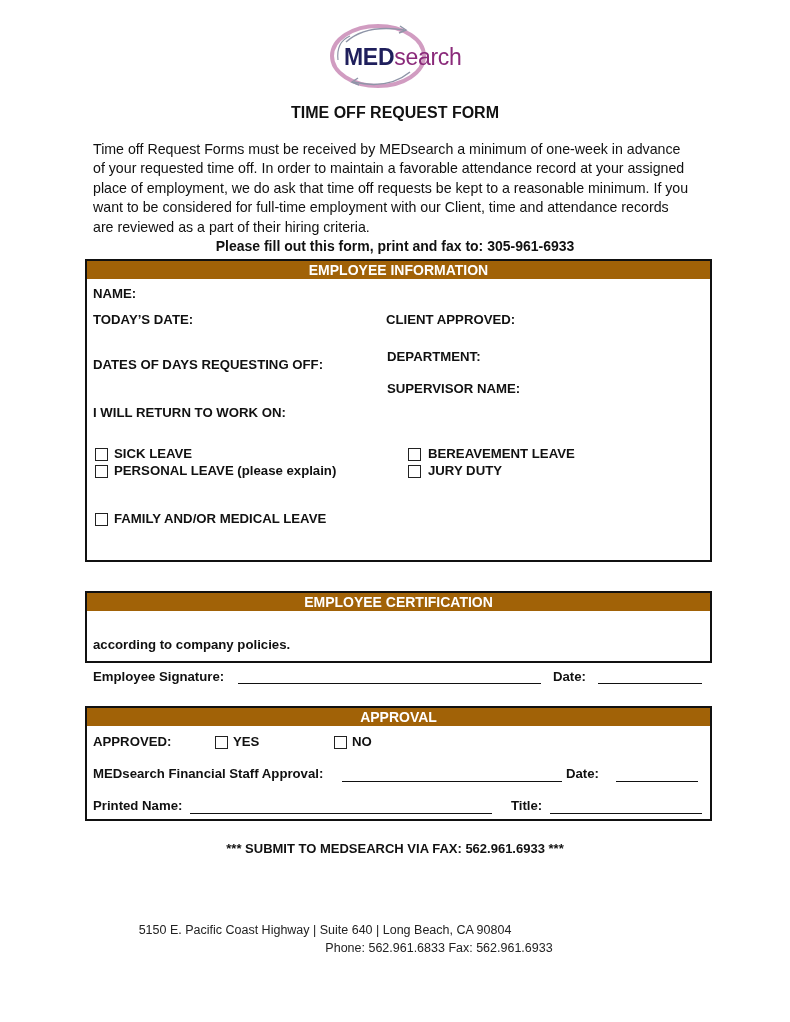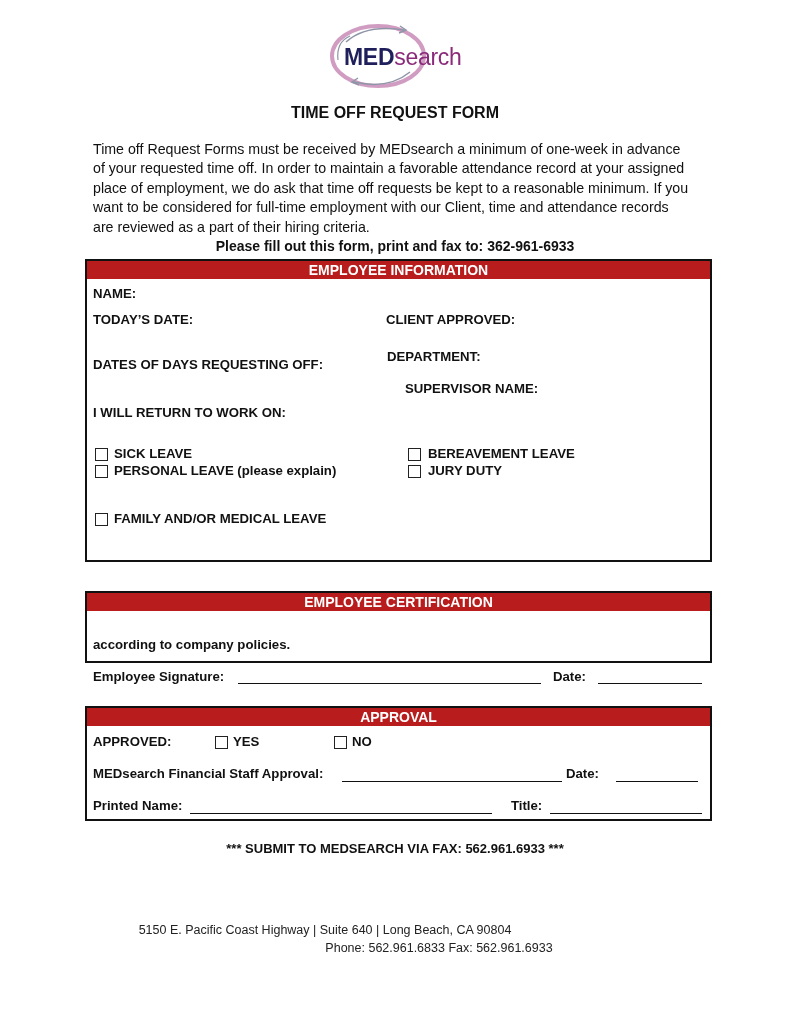--- a/index.html
+++ b/index.html
@@ -48,21 +48,21 @@
 
     
     .section {
       left: 85px; width: 627px;
       border: 2px solid #111111;
       box-sizing: border-box;
     }
     .section-header {
       position: absolute; left: 0; right: 0; top: 0;
       height: 18px;
-      background: #b91c1c; color: #ffffff;
+      background: #a16207; color: #ffffff;
       text-align: center;
       font-size: 14px; font-weight: bold;
       line-height: 18px;
     }
     .label {
       position: absolute;
       font-size: 13.2px; font-weight: bold;
       white-space: nowrap;
     }
     .checkbox {
@@ -106,31 +106,31 @@
     <path d="M32 58 L26 62 L33 65" fill="none" stroke="#8f95a8" stroke-width="1.5"></path>
     <path d="M12 40 Q10 22 24 16" fill="none" stroke="#8f95a8" stroke-width="1.2"></path>
   </svg>
   <div class="logo-text">
     <span class="logo-med">MED</span><span class="logo-search">search</span>
   </div>
 </div>
 
 <div class="abs form-title">TIME OFF REQUEST FORM</div>
 <div class="abs intro">Time off Request Forms must be received by MEDsearch a minimum of one-week in advance of your requested time off. In order to maintain a favorable attendance record at your assigned place of employment, we do ask that time off requests be kept to a reasonable minimum. If you want to be considered for full-time employment with our Client, time and attendance records are reviewed as a part of their hiring criteria.</div>
-<div class="abs fax-line">Please fill out this form, print and fax to: 362-961-6933</div>
+<div class="abs fax-line">Please fill out this form, print and fax to: 305-961-6933</div>
 
 <div class="abs section" style="top:259px; height:303px;">
   <div class="section-header">EMPLOYEE INFORMATION</div>
 
   <div class="label" style="left:6px; top:25px;">NAME:</div>
   <div class="label" style="left:6px; top:51px;">TODAY’S DATE:</div>
   <div class="label" style="left:299px; top:51px;">CLIENT APPROVED:</div>
   <div class="label" style="left:300px; top:88px;">DEPARTMENT:</div>
   <div class="label" style="left:6px; top:96px;">DATES OF DAYS REQUESTING OFF:</div>
-  <div class="label" style="left:300px; top:120px;margin-left:18px;">SUPERVISOR NAME:</div>
+  <div class="label" style="left:300px; top:120px;">SUPERVISOR NAME:</div>
   <div class="label" style="left:6px; top:144px;">I WILL RETURN TO WORK ON:</div>
 
   <span class="checkbox" style="left:8px; top:187px;"></span>
   <div class="label" style="left:27px; top:185px;">SICK LEAVE</div>
 
   <span class="checkbox" style="left:8px; top:204px;"></span>
   <div class="label" style="left:27px; top:202px;">PERSONAL LEAVE (please explain)</div>
 
   <span class="checkbox" style="left:321px; top:187px;"></span>
   <div class="label" style="left:341px; top:185px;">BEREAVEMENT LEAVE</div>

